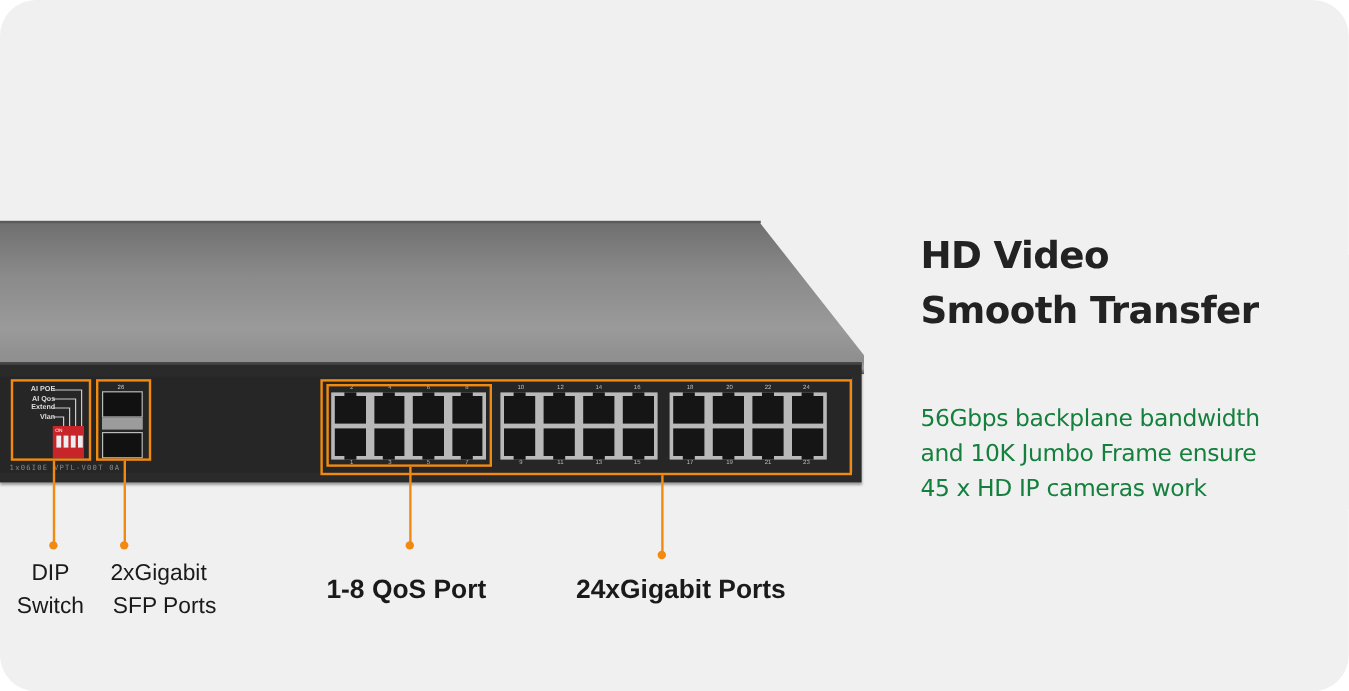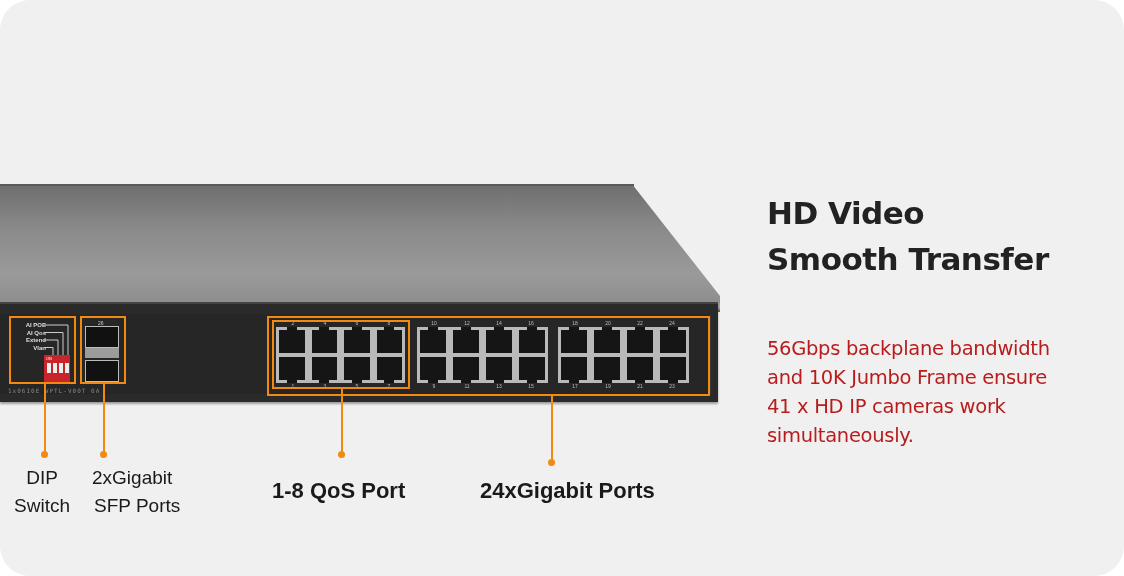--- a/index.html
+++ b/index.html
@@ -36,21 +36,21 @@
   .pnum { position: absolute; font-size: 5px; color: #bbb; width: 20px; text-align: center; }
 
   .callout-line { position: absolute; width: 2px; background: #f28a12; }
   .callout-dot { position: absolute; width: 7px; height: 7px; border-radius: 50%; background: #f28a12; }
 
   .label { position: absolute; color: #1a1a1a; font-family: "Liberation Sans", sans-serif; text-align: center; }
   .label-sm { font-size: 19px; line-height: 28px; }
   .label-lg { font-size: 22px; font-weight: bold; }
 
   .headline { position: absolute; left: 767px; top: 190px; font-size: 31px; font-weight: bold; color: #222; line-height: 46px; font-family: "DejaVu Sans", sans-serif; letter-spacing: -0.5px; }
-  .desc { position: absolute; left: 767px; top: 334px; width: 320px; font-size: 19.5px; color: #b91c1c; line-height: 29px; font-family: "DejaVu Sans", sans-serif; letter-spacing: -0.3px; }
+  .desc { position: absolute; left: 767px; top: 334px; width: 320px; font-size: 19.5px; color: #15803d; line-height: 29px; font-family: "DejaVu Sans", sans-serif; letter-spacing: -0.3px; }
 </style>
 </head>
 <body>
 
 <div class="card">
 
   <div>
     <div class="lid"></div>
     <div class="lid-shadow"></div>
     <div class="front">
@@ -166,16 +166,15 @@
   <div class="label label-lg" style="left:272px; top:478px;">1-8 QoS Port</div>
   <div class="label label-lg" style="left:480px; top:478px;">24xGigabit Ports</div>
 
   <div class="headline">
     <div>HD Video</div>
     <div>Smooth Transfer</div>
   </div>
   <div class="desc">
     <div>56Gbps backplane bandwidth</div>
     <div>and 10K Jumbo Frame ensure</div>
-    <div>41 x HD IP cameras work</div>
-    <div>simultaneously.</div>
+    <div>45 x HD IP cameras work</div>
   </div>
 </div>
 
 </body></html>

